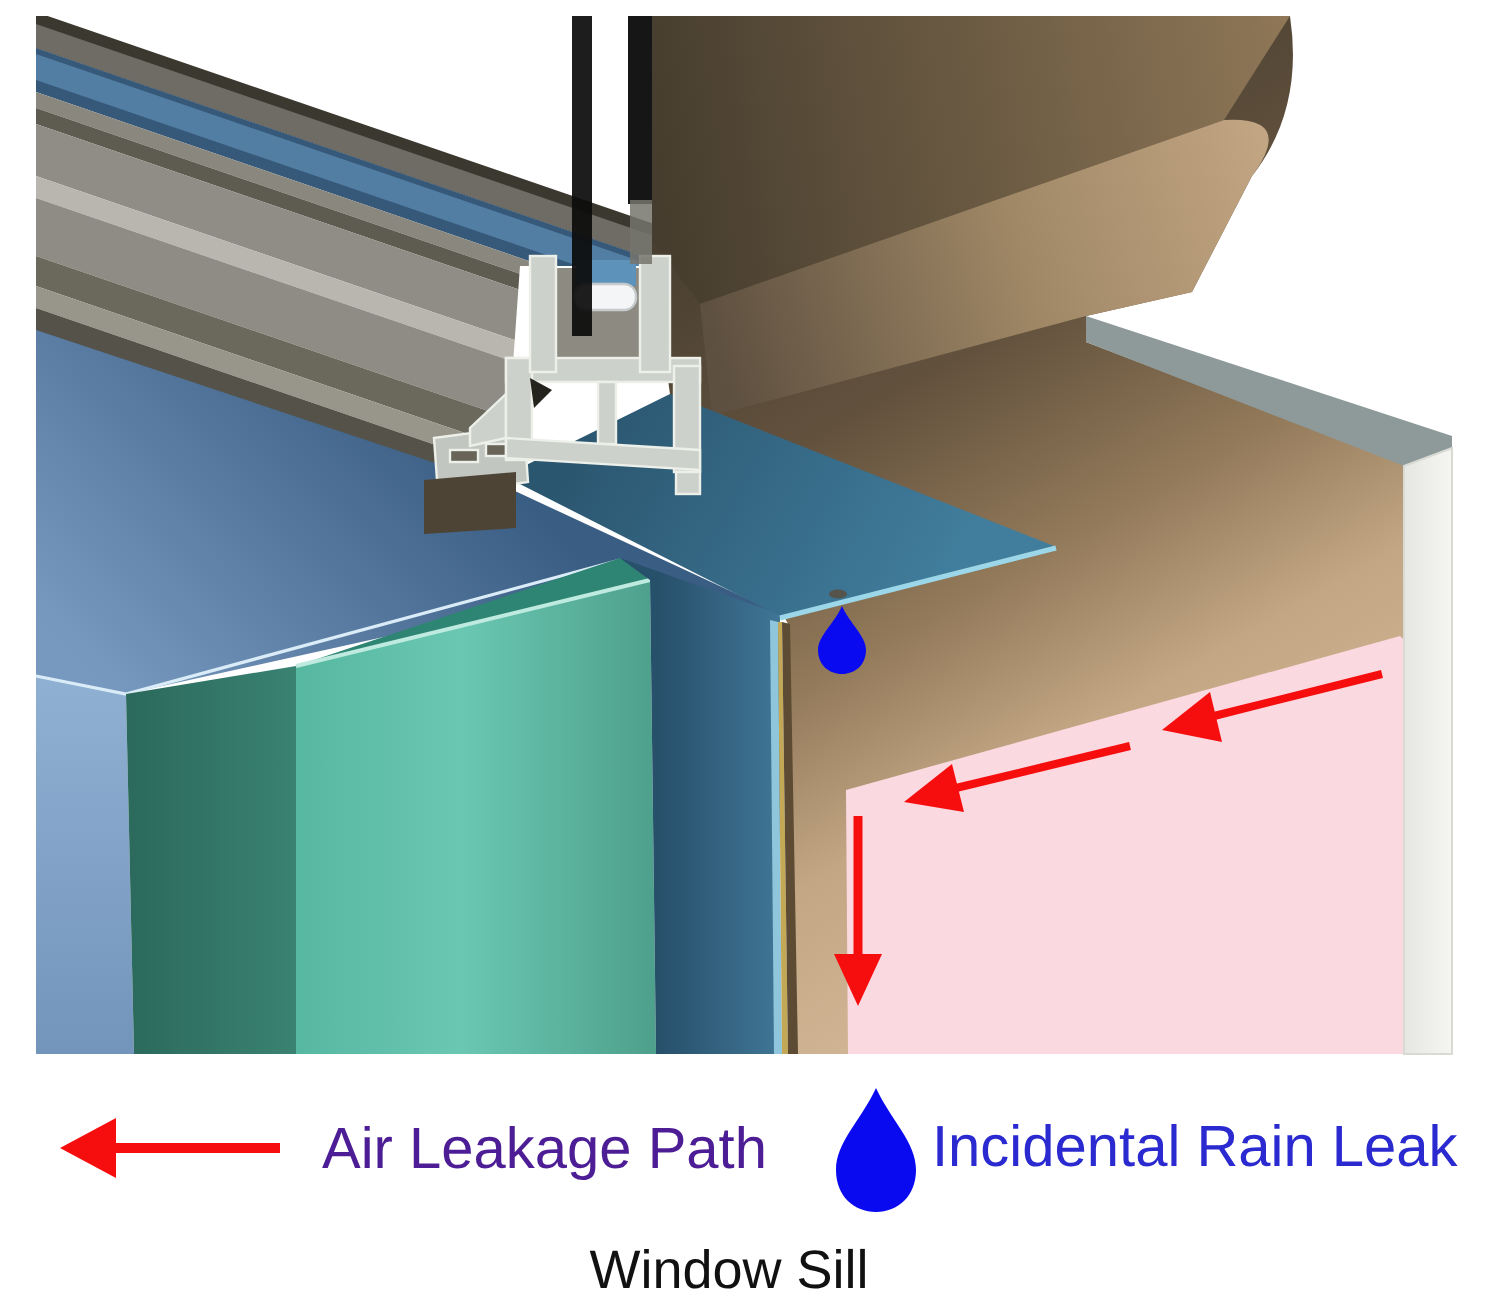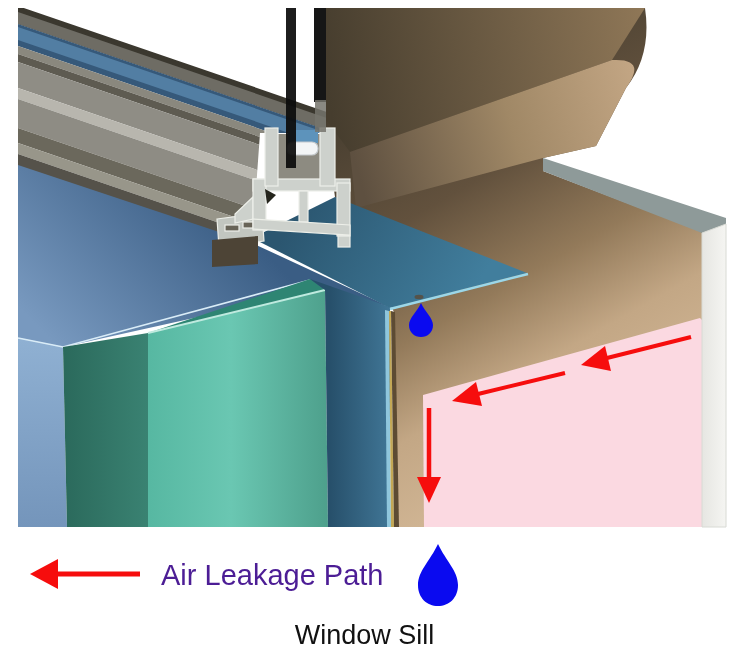--- a/index.html
+++ b/index.html
@@ -150,15 +150,16 @@
   </g>
 
   <g>
     <line x1="57" y1="574" x2="140" y2="574" stroke-width="5" stroke="#f60d0d"></line>
     <polygon points="30,574 58,559 58,589" fill="#f60d0d"></polygon>
     <path d="M438,544 C430,561 418,571 418,585 C418,598 427,606 438,606 C449,606 458,598 458,585 C458,571 446,561 438,544 Z" fill="#0a0af0"></path>
   </g>
 </svg>
 
 <div id="air-label" class="legend-label">Air Leakage Path</div>
+<div id="rain-label" class="legend-label">Incidental Rain Leak</div>
 <div id="caption">Window Sill</div>
 
 </div>
 
 </body></html>

